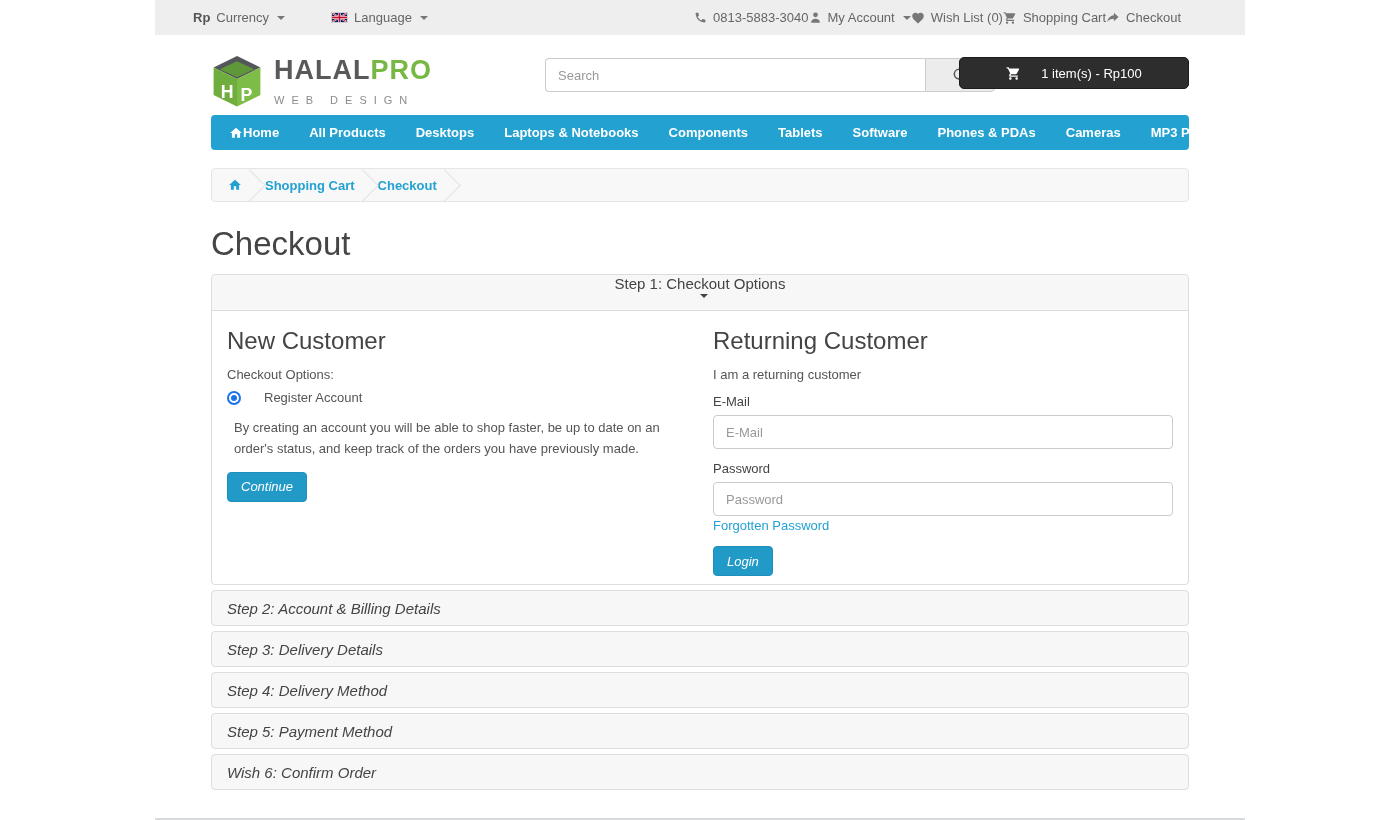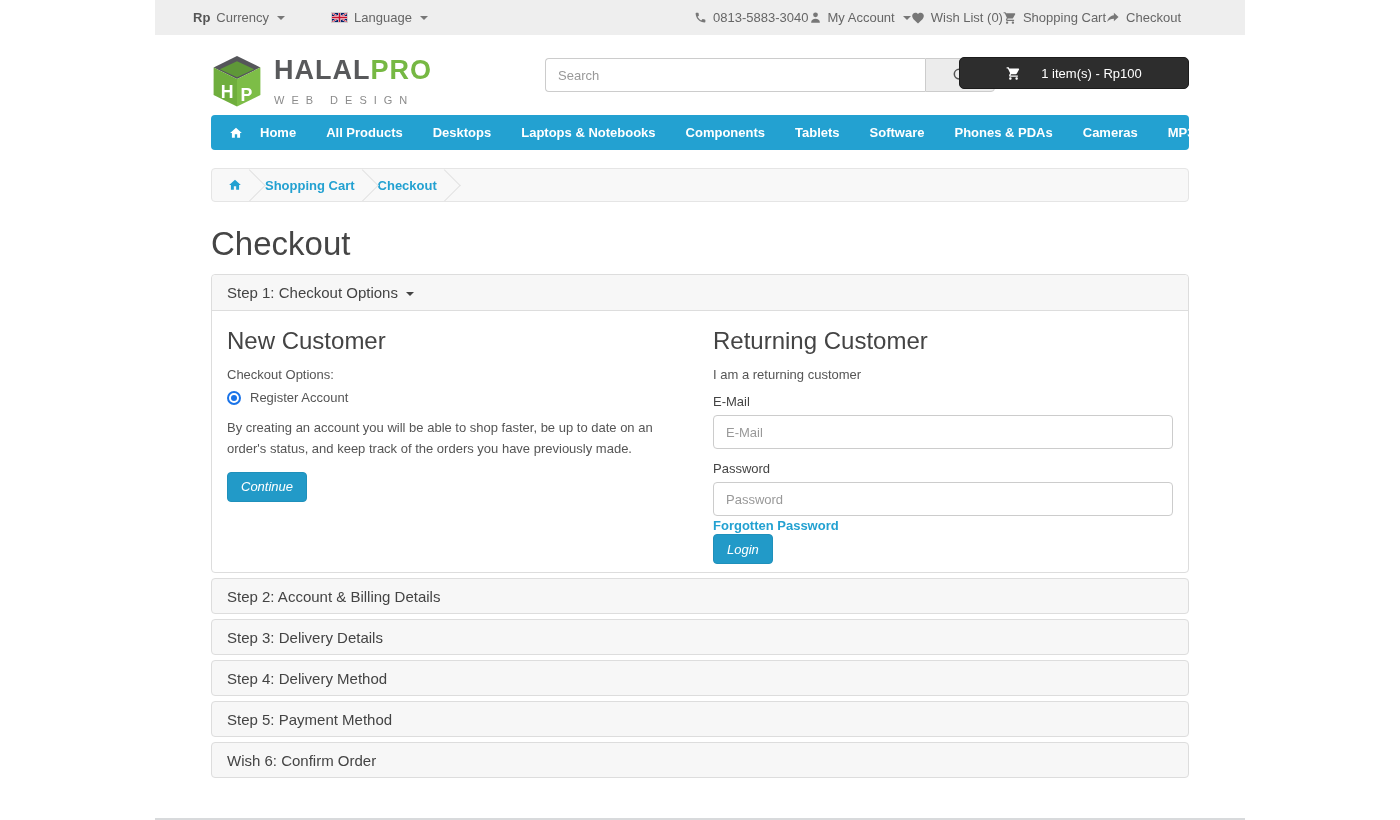--- a/index.html
+++ b/index.html
@@ -47,66 +47,66 @@
 
   .cart-btn {
     position:absolute; right:0; top:22px; width:230px; height:32px;
     background:#2d2d2d; border:1px solid #1c1c1c; border-radius:5px;
     color:#fff; font-size:13px; display:flex; align-items:center; justify-content:center; gap:20px; cursor:pointer;
   }
   .cart-btn svg { width:15px; height:15px; fill:#fff; display:block; }
 
   
   .nav { background:#23a1d1; border-radius:4px; height:35px; display:flex; align-items:stretch; padding:0 3px; }
-  .nav-item { display:flex; align-items:center; gap:17px; padding:0 15px; color:#fff; font-size:13px; font-weight:600; cursor:pointer; white-space:nowrap; }
+  .nav-item { display:flex; align-items:center; gap:0; padding:0 15px; color:#fff; font-size:13px; font-weight:600; cursor:pointer; white-space:nowrap; }
   .nav-item svg { width:14px; height:14px; fill:#fff; display:block; }
 
   
   .breadcrumb {
     margin-top:18px; background:#f8f8f8; border:1px solid #e5e5e5; border-radius:4px;
     height:34px; display:flex; align-items:center; padding:0 16px; overflow:hidden;
   }
   .bc-home { display:flex; align-items:center; cursor:pointer; }
   .bc-home svg { width:14px; height:14px; fill:#23a1d1; display:block; }
   .bc-link { color:#23a1d1; font-size:13px; font-weight:600; cursor:pointer; white-space:nowrap; }
   .bc-sep { width:23px; height:23px; border-top:1px solid #e2e2e2; border-right:1px solid #e2e2e2; transform:rotate(45deg); margin:0 4px 0 -4px; flex:none; }
 
   
   .main-title { margin:24px 0 12px; font-size:33px; font-weight:400; color:#454545; line-height:36px; }
 
   .panel { border:1px solid #ddd; border-radius:4px; background:#fff; }
   .panel-heading {
     background:#f7f7f7; border-bottom:1px solid #ddd; border-radius:4px 4px 0 0;
-    height:36px; display:flex; align-items:center; padding:0 15px; font-size:15px; color:#444; cursor:pointer;
+    height:36px; display:flex; align-items:center; padding:0 15px; font-size:15px; color:#444; cursor:pointer;flex-direction:column;
   }
   .heading-caret { width:0; height:0; border-left:4px solid transparent; border-right:4px solid transparent; border-top:4px solid #444; margin-left:8px; margin-top:2px; }
   .panel-body { display:flex; padding:12px 15px 8px; }
   .col-left { width:486px; padding-right:40px; }
   .col-right { flex:1; }
   .section-title { font-size:24px; font-weight:400; color:#444; margin:4px 0 12px; line-height:28px; }
   .small-text { font-size:13px; color:#555; }
-  .radio-row { display:flex; align-items:center; gap:9px; margin:8px 0; font-size:13px; color:#555; cursor:pointer; }
+  .radio-row { display:flex; align-items:center; gap:23px; margin:8px 0; font-size:13px; color:#555; cursor:pointer; }
   .radio-circle { width:14px; height:14px; border-radius:50%; border:1px solid #9a9a9a; background:#fff; position:relative; flex:none; }
   .radio-circle.checked { border:2px solid #1a73e8; }
   .radio-circle.checked::after { content:""; position:absolute; left:2px; top:2px; width:6px; height:6px; background:#1a73e8; border-radius:50%; }
-  .desc { font-size:13px; color:#555; line-height:1.65; margin:12px 0 12px; max-width:450px; }
+  .desc { font-size:13px; color:#555; line-height:1.65; margin:12px 7px 12px; max-width:450px; }
   .btn {
     display:inline-flex; align-items:center; justify-content:center;
     background:#229ac8; border:1px solid #1f90bb; color:#fff;
     font-size:13px; height:30px; padding:0 13px; border-radius:4px; cursor:pointer; font-family:inherit;font-style:italic;
   }
   .form-label { display:block; font-size:13px; color:#444; margin:12px 0 6px; }
   .text-input { width:100%; height:34px; border:1px solid #ccc; border-radius:4px; padding:0 12px; font-size:13px; color:#333; font-family:inherit; outline:none; }
   .text-input::placeholder { color:#999; }
-  .forgot-link { display:inline-block; margin-top:0; color:#23a1d1; font-size:13px; font-weight:700; cursor:pointer; }
-  .login-btn { margin-top:0; }
+  .forgot-link { display:inline-block; margin-top:0; color:#23a1d1; font-size:13px; font-weight:400; cursor:pointer; }
+  .login-btn { margin-top:12px; }
 
   .step-bar {
     margin-top:5px; background:#f7f7f7; border:1px solid #ddd; border-radius:4px;
-    height:36px; display:flex; align-items:center; padding:0 15px; font-size:15px; color:#444; cursor:pointer;
+    height:36px; display:flex; align-items:center; padding:0 15px; font-size:15px; color:#444; cursor:pointer;font-style:italic;
   }
   .footer-divider { position:absolute; left:0; right:0; bottom:0; border-top:2px solid #d8dadc; height:2px; }
 </style>
 </head>
 <body>
 
 <div class="page">
 
   <div class="topbar">
     <div class="tb-left">

